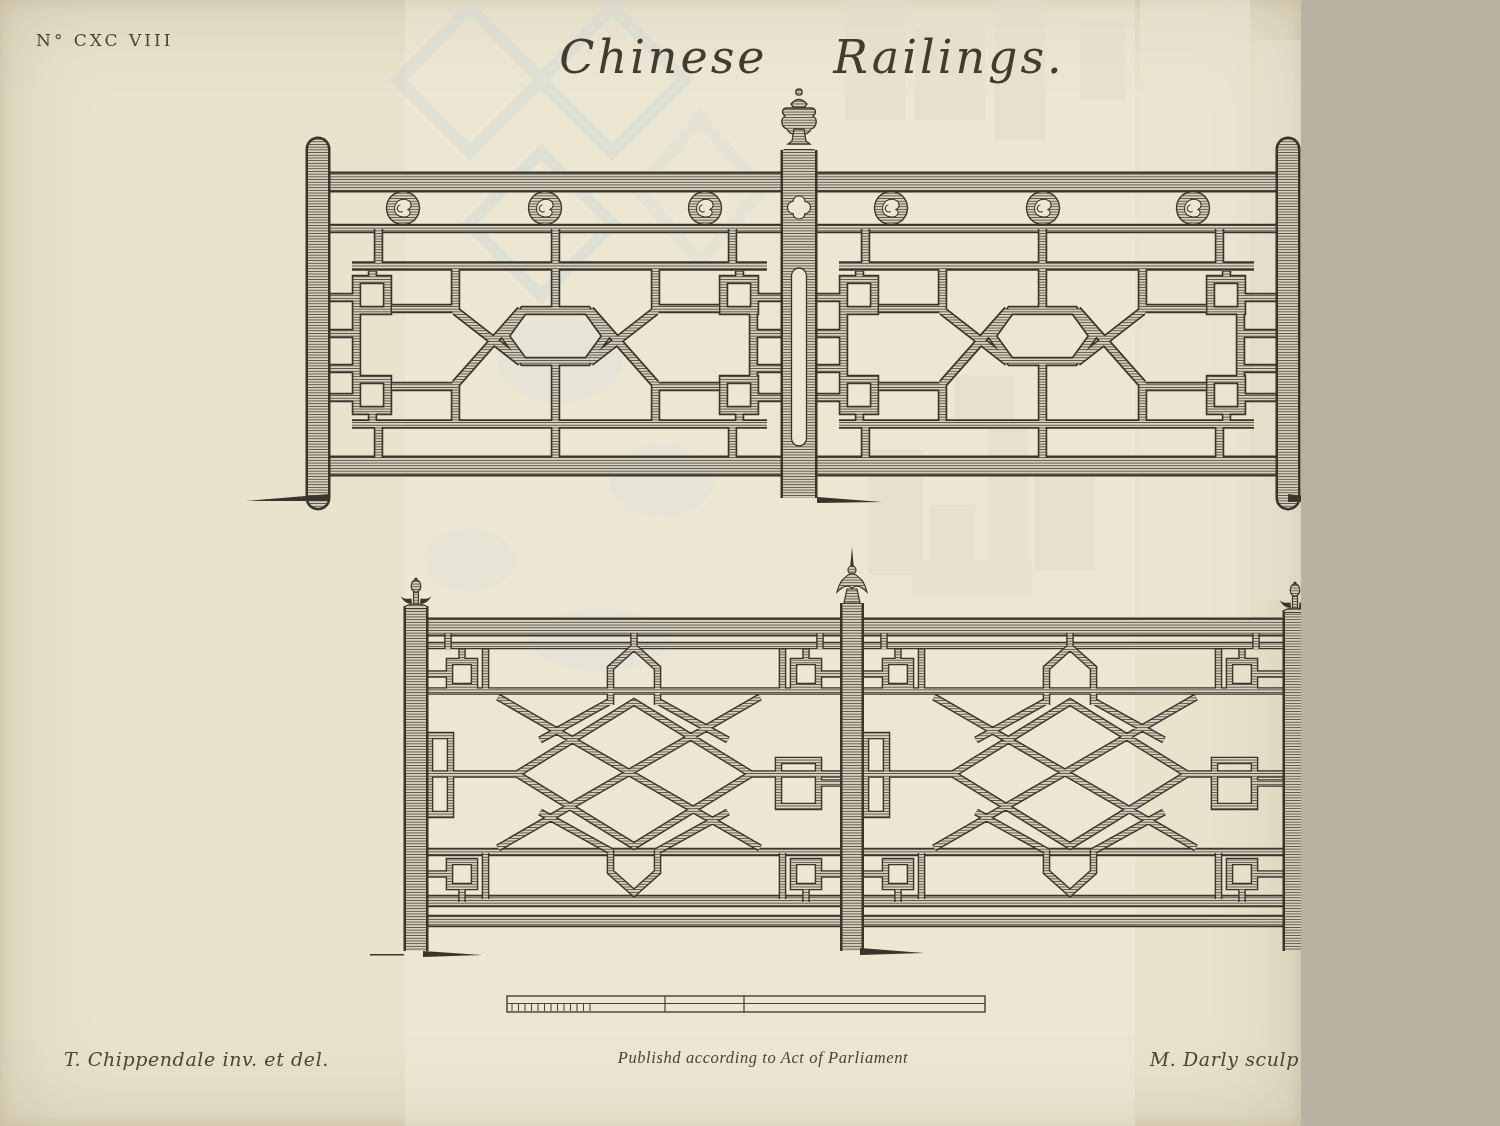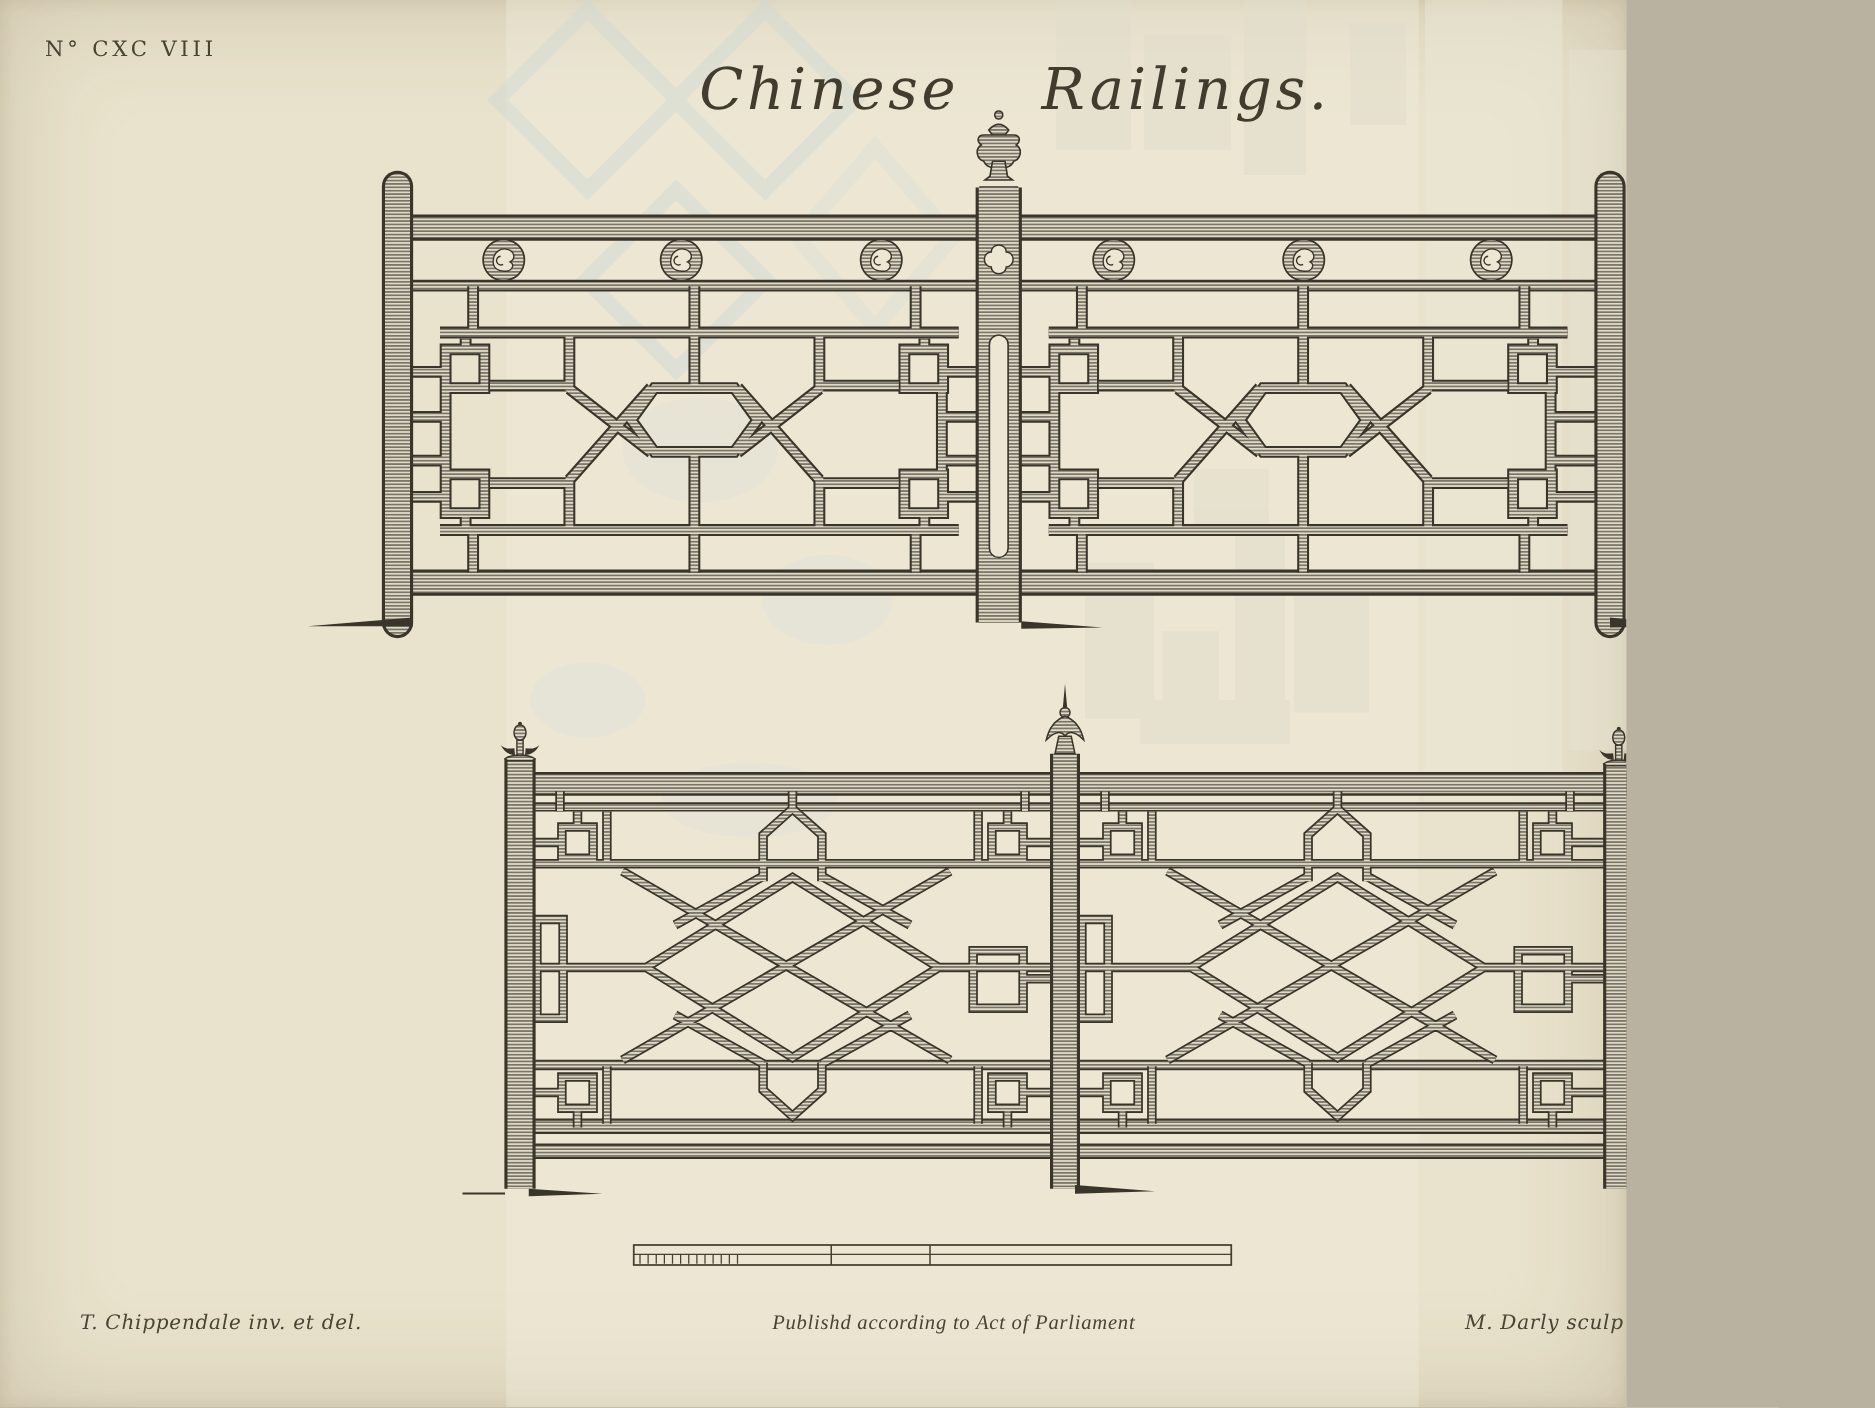--- a/index.html
+++ b/index.html
@@ -7,25 +7,25 @@
     position:relative;width:1301px;height:1126px;overflow:hidden;
     background:#e9e2cc;
     box-shadow:inset 0 0 90px rgba(110,92,55,.22), inset 0 0 14px rgba(110,92,55,.15);
     font-family:"DejaVu Serif","Liberation Serif",serif;
   }
   .plate-number{
     position:absolute;left:36px;top:30px;
     font-size:17px;letter-spacing:3px;color:#4a4434;
   }
   .plate-title{
-    position:absolute;left:812px;top:44px;transform:translateX(-50%);
+    position:absolute;left:812px;top:30px;transform:translateX(-50%);
     font-style:italic;font-size:46px;letter-spacing:3px;word-spacing:48px;
     color:#423c2f;white-space:nowrap;
   }
-  .credit{position:absolute;top:1048px;font-style:italic;font-size:16px;color:#4a4434;letter-spacing:.6px;white-space:nowrap;}
+  .credit{position:absolute;top:1048px;font-style:italic;font-size:19px;color:#4a4434;letter-spacing:.6px;white-space:nowrap;}
   .credit.left{left:64px;}
   .credit.center{left:763px;transform:translateX(-50%);font-size:16.5px;font-family:Liberation Serif, serif;}
   .credit.right{right:2px;}
   svg.art{position:absolute;left:0;top:0;}
 </style>
 </head>
 <body>
 
 <div class="page">
 

